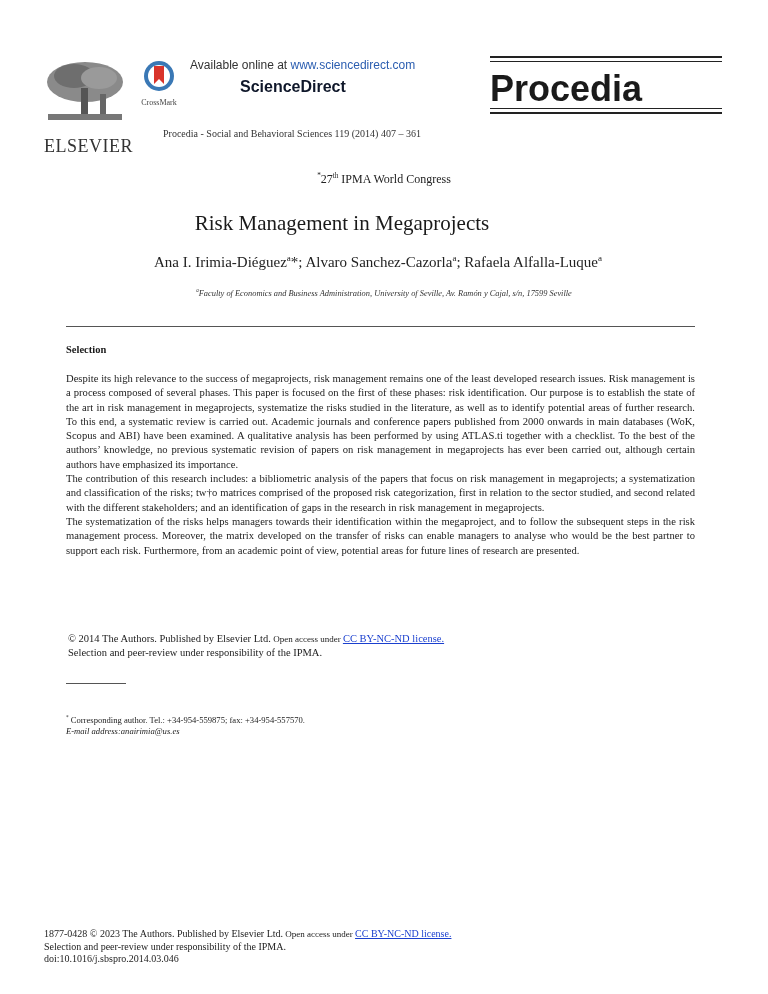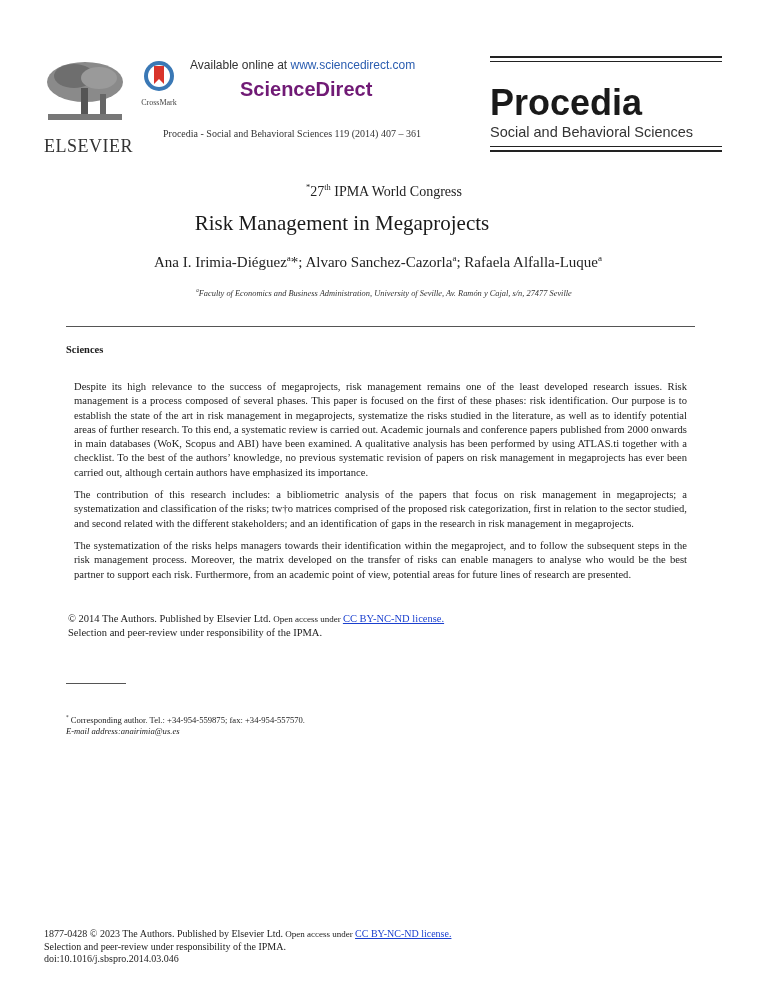--- a/index.html
+++ b/index.html
@@ -5,36 +5,36 @@
   html, body { margin:0; padding:0; background:#fff; }
   body { width:768px; height:994px; position:relative; overflow:hidden; font-family:"Liberation Serif", serif; color:#222; }
   .abs { position:absolute; }
   .elsevier-logo { left:44px; top:58px; width:82px; height:86px; }
   .elsevier-tree { width:82px; height:64px; }
   .elsevier-word { font-family:"Liberation Serif", serif; font-size:18px; letter-spacing:0.5px; color:#333; text-align:center; margin-top:10px; }
   .crossmark { left:134px; top:60px; width:50px; text-align:center; }
   .crossmark-label { font-size:8px; color:#444; margin-top:2px; }
   .available { left:190px; top:58px; font-family:"Liberation Sans", sans-serif; font-size:12px; color:#333; }
   .available .link { color:#2a5db0; }
-  .sd-logo { left:240px; top:78px; font-family:"Liberation Sans", sans-serif; font-weight:bold; font-size:20px; color:#701a75; }
+  .sd-logo { left:240px; top:78px; font-family:"Liberation Sans", sans-serif; font-weight:bold; font-size:16px; color:#0f172a; }
   .journal-line { left:163px; top:128px; font-size:10px; color:#333; }
   .procedia { left:490px; top:56px; width:232px; }
   .procedia .rule { height:2px; background:#222; margin-bottom:3px; }
-  .procedia .title { font-family:"Liberation Sans", sans-serif; font-weight:bold; font-size:36px; color:#1a1a1a; line-height:38px; margin-top:22px; }
+  .procedia .title { font-family:"Liberation Sans", sans-serif; font-weight:bold; font-size:36px; color:#1a1a1a; line-height:38px; margin-top:8px; }
   .procedia .sub { font-family:"Liberation Sans", sans-serif; font-size:14.5px; color:#333; margin-top:2px; margin-bottom:6px; }
-  .congress { left:0; width:768px; top:184px; text-align:center; font-size:14px; color:#222; }
+  .congress { left:0; width:768px; top:172px; text-align:center; font-size:12px; color:#222; }
   .paper-title { left:0; width:684px; top:211px; text-align:center; font-size:21px; color:#1a1a1a; }
   .authors { left:0; width:756px; top:254px; text-align:center; font-size:15px; color:#222; }
   .affil { left:0; width:768px; top:289px; text-align:center; font-size:8.4px; font-style:italic; color:#333; }
   sup { font-size:0.6em; vertical-align:super; line-height:0; }
   .hr { left:66px; width:629px; top:326px; height:1px; background:#555; }
   .abstract-head { left:66px; top:344px; font-size:10.5px; font-weight:bold; color:#1a1a1a; }
   .abstract { left:66px; top:372px; width:629px; font-size:10.6px; line-height:14.3px; text-align:justify; color:#222; }
-  .abstract p { margin:8px; }
-  .copyright { left:68px; top:612px; font-size:10.5px; line-height:14px; color:#222; }
+  .abstract p { margin:0; }
+  .copyright { left:68px; top:632px; font-size:10.5px; line-height:14px; color:#222; }
   .copyright .small { font-size:9px; }
   .copyright a, .footer a { color:#1a3fcf; text-decoration:underline; }
   .fn-rule { left:66px; width:60px; top:683px; height:1px; background:#555; }
   .footnote { left:66px; top:715px; font-size:8.6px; line-height:11px; color:#222; }
   .footnote .em { font-style:italic; }
   .footer { left:44px; top:928px; font-size:10px; line-height:12.5px; color:#222; }
   .footer .small { font-size:9px; }
 </style>
 </head>
 <body>
@@ -63,42 +63,41 @@
 <div class="abs available">
   <span>Available online at </span><span class="link">www.sciencedirect.com</span>
 </div>
 <div class="abs sd-logo">ScienceDirect</div>
 <div class="abs journal-line">Procedia - Social and Behavioral Sciences 119 (2014) 407 – 361</div>
 
 <div class="abs procedia">
   <div class="rule"></div>
   <div class="rule" style="height:1px"></div>
   <div class="title">Procedia</div>
-  <div class="sub">Social and Behavioral Sciences</div>
   <div class="rule" style="height:1px"></div>
   <div class="rule"></div>
 </div>
 
 <div class="abs congress">
   <sup>*</sup><span>27</span><sup>th</sup><span> IPMA World Congress</span>
 </div>
 
 <div class="abs paper-title">Risk Management in Megaprojects</div>
 
 <div class="abs authors">
   <span>Ana I. Irimia-Diéguez</span><sup>a</sup><span>*; </span><span>Alvaro Sanchez-Cazorla</span><sup>a</sup><span>; </span><span>Rafaela Alfalla-Luque</span><sup>a</sup>
 </div>
 
 <div class="abs affil">
-  <sup>a</sup><span>Faculty of Economics and Business Administration, University of Seville, Av. Ramón y Cajal, s/n, 27477 Seville</span>
+  <sup>a</sup><span>Faculty of Economics and Business Administration, University of Seville, Av. Ramón y Cajal, s/n, 17599 Seville</span>
 </div>
 
 <div class="abs hr"></div>
 
-<div class="abs abstract-head">Sciences</div>
+<div class="abs abstract-head">Selection</div>
 
 <div class="abs abstract">
   <p>Despite its high relevance to the success of megaprojects, risk management remains one of the least developed research issues. Risk management is a process composed of several phases. This paper is focused on the first of these phases: risk identification. Our purpose is to establish the state of the art in risk management in megaprojects, systematize the risks studied in the literature, as well as to identify potential areas of further research. To this end, a systematic review is carried out. Academic journals and conference papers published from 2000 onwards in main databases (WoK, Scopus and ABI) have been examined. A qualitative analysis has been performed by using ATLAS.ti together with a checklist. To the best of the authors’ knowledge, no previous systematic revision of papers on risk management in megaprojects has ever been carried out, although certain authors have emphasized its importance.</p>
   <p>The contribution of this research includes: a bibliometric analysis of the papers that focus on risk management in megaprojects; a systematization and classification of the risks; tw†o matrices comprised of the proposed risk categorization, first in relation to the sector studied, and second related with the different stakeholders; and an identification of gaps in the research in risk management in megaprojects.</p>
   <p>The systematization of the risks helps managers towards their identification within the megaproject, and to follow the subsequent steps in the risk management process. Moreover, the matrix developed on the transfer of risks can enable managers to analyse who would be the best partner to support each risk. Furthermore, from an academic point of view, potential areas for future lines of research are presented.</p>
 </div>
 
 <div class="abs copyright">
   <div>
     <span>© 2014 The Authors. Published by Elsevier Ltd.</span><span class="small"> Open access under </span><a>CC BY-NC-ND license.</a>

